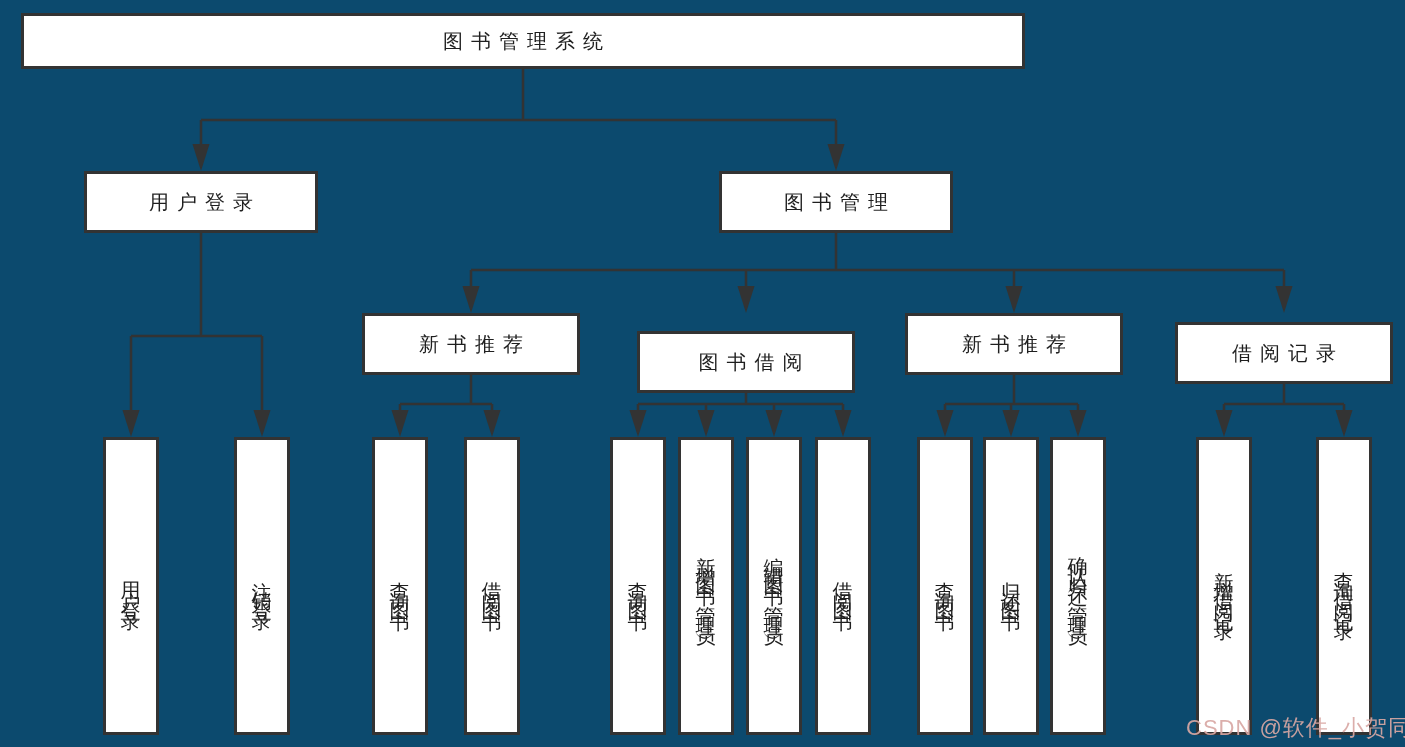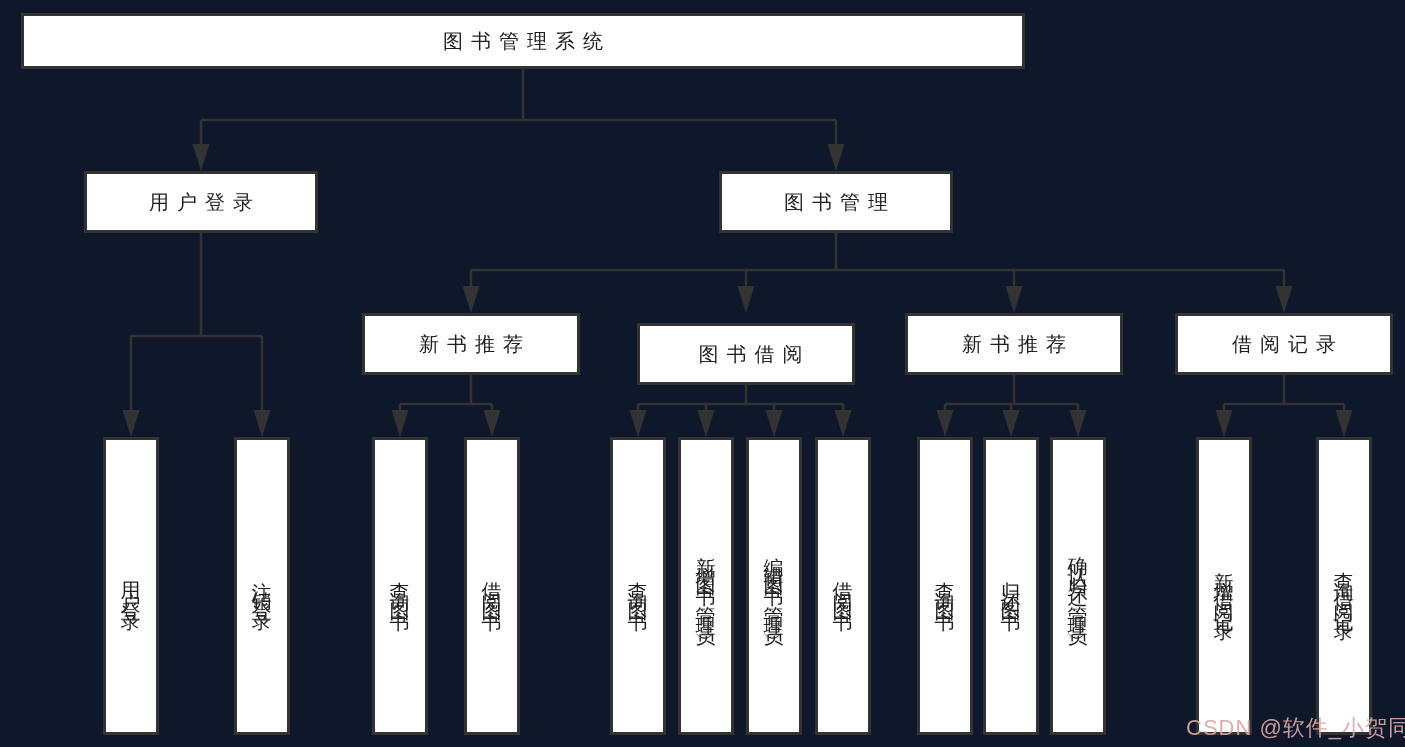--- a/index.html
+++ b/index.html
@@ -1,17 +1,17 @@
 <!DOCTYPE html>
 <html><head>
 <meta charset="utf-8">
 <style>
   html,body{margin:0;padding:0;background:#fff;}
   .canvas{
-    position:relative;width:1405px;height:747px;background:#0f172a;
+    position:relative;width:1405px;height:747px;background:#0c4a6e;
     font-family:"Liberation Sans", sans-serif;color:#1f1f1f;overflow:hidden;
   }
   .wires{position:absolute;left:0;top:0;width:1405px;height:747px;}
   .box{
     position:absolute;box-sizing:border-box;border:3px solid #333333;background:#ffffff;
     display:flex;align-items:center;justify-content:center;
     font-size:20px;letter-spacing:8px;text-indent:8px;white-space:nowrap;z-index:2;
   }
   .leaf{
     writing-mode:vertical-rl;text-orientation:mixed;
@@ -57,23 +57,23 @@
       <polygon points="1335.5,410 1352.5,410 1344,437"></polygon>
     </g>
   </svg>
 
   <div class="box" style="left:21px;top:13px;width:1004px;height:56px;">图书管理系统</div>
 
   <div class="box" style="left:84px;top:171px;width:234px;height:62px;">用户登录</div>
   <div class="box" style="left:719px;top:171px;width:234px;height:62px;">图书管理</div>
 
   <div class="box" style="left:362px;top:313px;width:218px;height:62px;">新书推荐</div>
-  <div class="box" style="left:637px;top:323px;width:218px;height:62px;padding-left:9px;">图书借阅</div>
+  <div class="box" style="left:637px;top:331px;width:218px;height:62px;padding-left:9px;">图书借阅</div>
   <div class="box" style="left:905px;top:313px;width:218px;height:62px;">新书推荐</div>
-  <div class="box" style="left:1175px;top:313px;width:218px;height:62px;text-align:center;">借阅记录</div>
+  <div class="box" style="left:1175px;top:322px;width:218px;height:62px;text-align:center;">借阅记录</div>
 
   <div class="box leaf" style="left:103px;top:437px;width:56px;height:298px;">用户登录</div>
   <div class="box leaf" style="left:234px;top:437px;width:56px;height:298px;">注销登录</div>
 
   <div class="box leaf" style="left:372px;top:437px;width:56px;height:298px;">查询图书</div>
   <div class="box leaf" style="left:464px;top:437px;width:56px;height:298px;">借阅图书</div>
 
   <div class="box leaf" style="left:610px;top:437px;width:56px;height:298px;">查询图书</div>
   <div class="box leaf" style="left:678px;top:437px;width:56px;height:298px;">新增图书（管理员）</div>
   <div class="box leaf" style="left:746px;top:437px;width:56px;height:298px;">编辑图书（管理员）</div>

